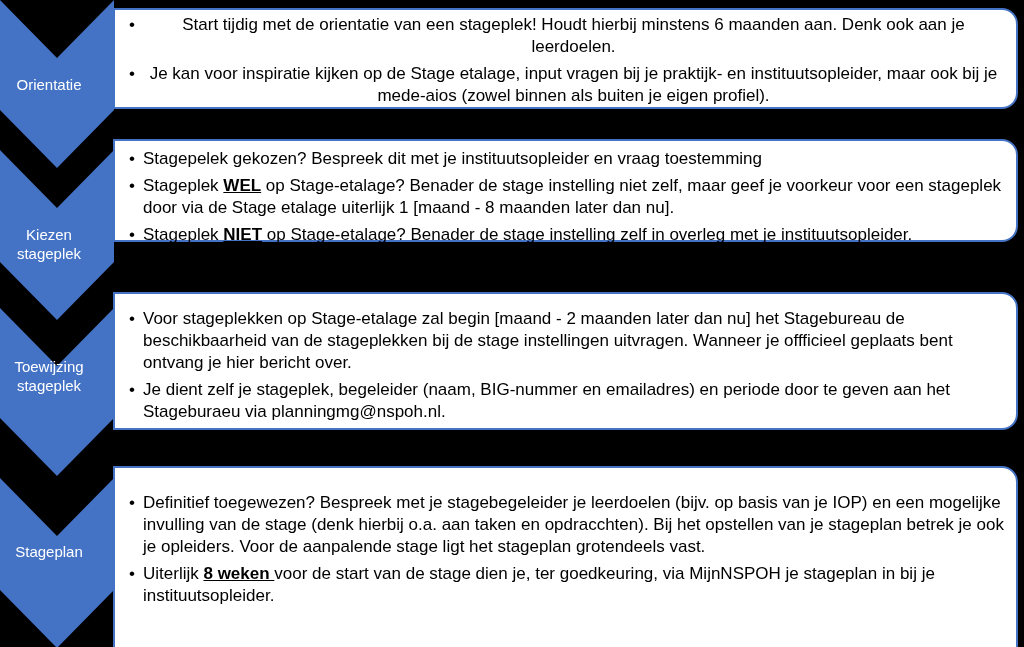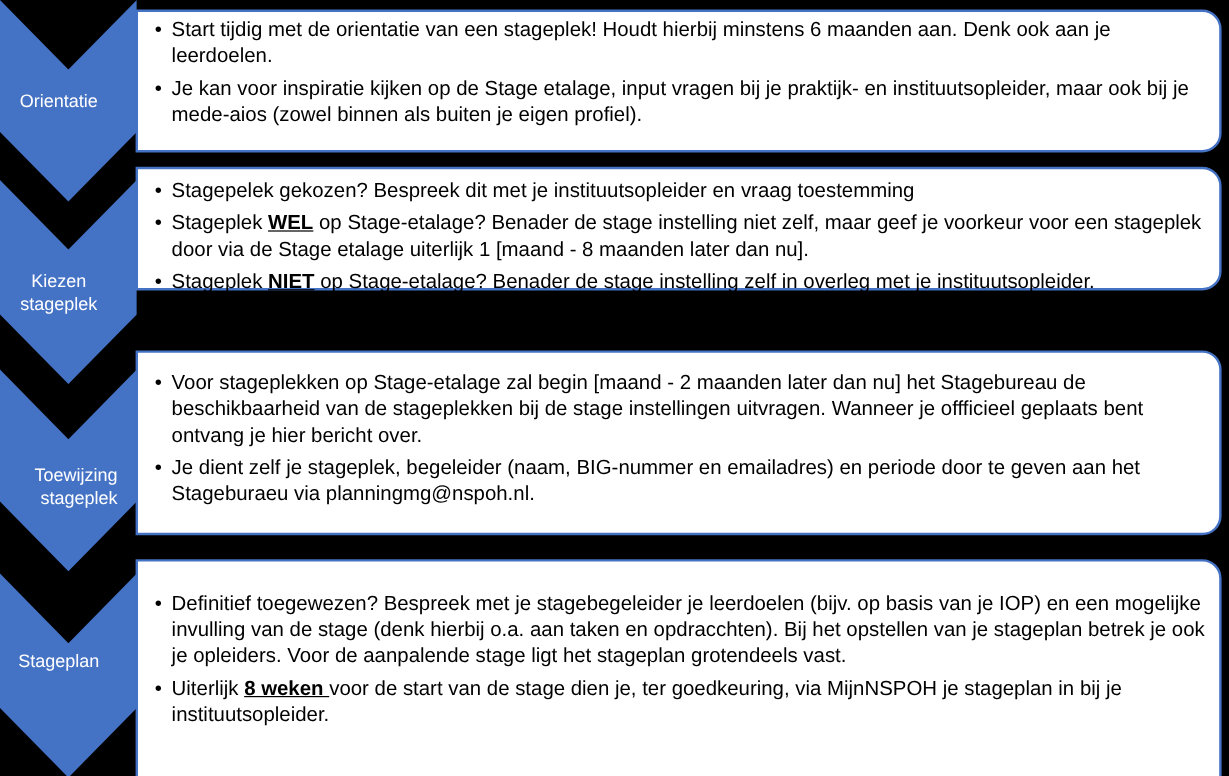--- a/index.html
+++ b/index.html
@@ -27,44 +27,44 @@
   <polygon fill="#4472c4" points="0,478 57,536 114,478 114,590 57,648 0,590"></polygon>
 </svg>
 
 <div class="chev-label" style="top:75px;">
   <div>Orientatie</div>
 </div>
 <div class="chev-label" style="top:225px;">
   <div>Kiezen</div>
   <div>stageplek</div>
 </div>
-<div class="chev-label" style="top:387px;text-align:right;">
+<div class="chev-label" style="top:357px;">
   <div>Toewijzing</div>
   <div>stageplek</div>
 </div>
 <div class="chev-label" style="top:542px;text-align:center;">
   <div>Stageplan</div>
 </div>
 
-<div class="box" style="top:8px; height:119px;">
+<div class="box" style="top:8px; height:101px;text-align:center;">
   <ul>
     <li><span>Start tijdig met de orientatie van een stageplek! Houdt hierbij minstens 6 maanden aan. Denk ook aan je leerdoelen.</span></li>
     <li><span>Je kan voor inspiratie kijken op de Stage etalage, input vragen bij je praktijk- en instituutsopleider, maar ook bij je mede-aios (zowel binnen als buiten je eigen profiel).</span></li>
   </ul>
 </div>
 
 <div class="box" style="top:139px; height:103px; padding-top:7px;">
   <ul>
     <li><span>Stagepelek gekozen? Bespreek dit met je instituutsopleider en vraag toestemming</span></li>
     <li><span>Stageplek </span><span class="em">WEL</span><span> op Stage-etalage? Benader de stage instelling niet zelf, maar geef je voorkeur voor een stageplek door via de Stage etalage uiterlijk 1 [maand - 8 maanden later dan nu].</span></li>
     <li><span>Stageplek </span><span class="em">NIET</span><span> op Stage-etalage? Benader de stage instelling zelf in overleg met je instituutsopleider.</span></li>
   </ul>
 </div>
 
-<div class="box" style="top:292px; height:154px; padding-top:14px;">
+<div class="box" style="top:292px; height:138px; padding-top:14px;">
   <ul>
     <li><span>Voor stageplekken op Stage-etalage zal begin [maand - 2 maanden later dan nu] het Stagebureau de beschikbaarheid van de stageplekken bij de stage instellingen uitvragen. Wanneer je offficieel geplaats bent ontvang je hier bericht over.</span></li>
     <li><span>Je dient zelf je stageplek, begeleider (naam, BIG-nummer en emailadres) en periode door te geven aan het Stageburaeu via planningmg@nspoh.nl.</span></li>
   </ul>
 </div>
 
 <div class="box" style="top:466px; height:211px; padding-top:24px;">
   <ul>
     <li><span>Definitief toegewezen? Bespreek met je stagebegeleider je leerdoelen (bijv. op basis van je IOP) en een mogelijke invulling van de stage (denk hierbij o.a. aan taken en opdracchten).  Bij het opstellen van je stageplan betrek je ook je opleiders. Voor de aanpalende stage ligt het stageplan grotendeels vast.</span></li>
     <li><span>Uiterlijk </span><span class="em">8 weken </span><span>voor de start van de stage dien je, ter goedkeuring, via MijnNSPOH je stageplan in bij je instituutsopleider.</span></li>

